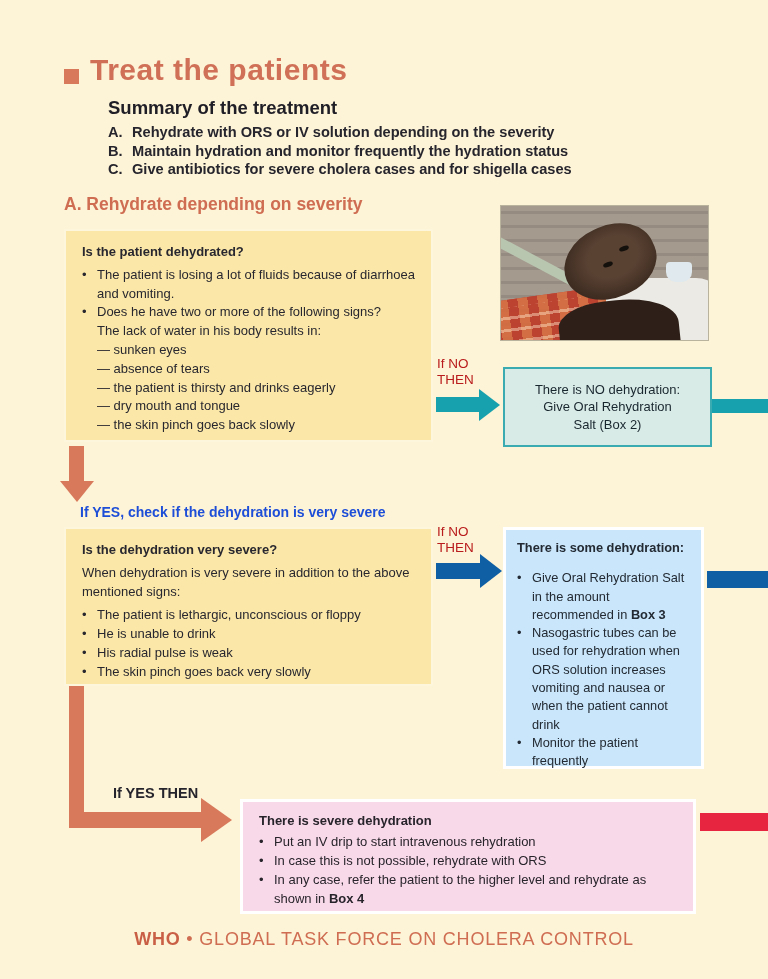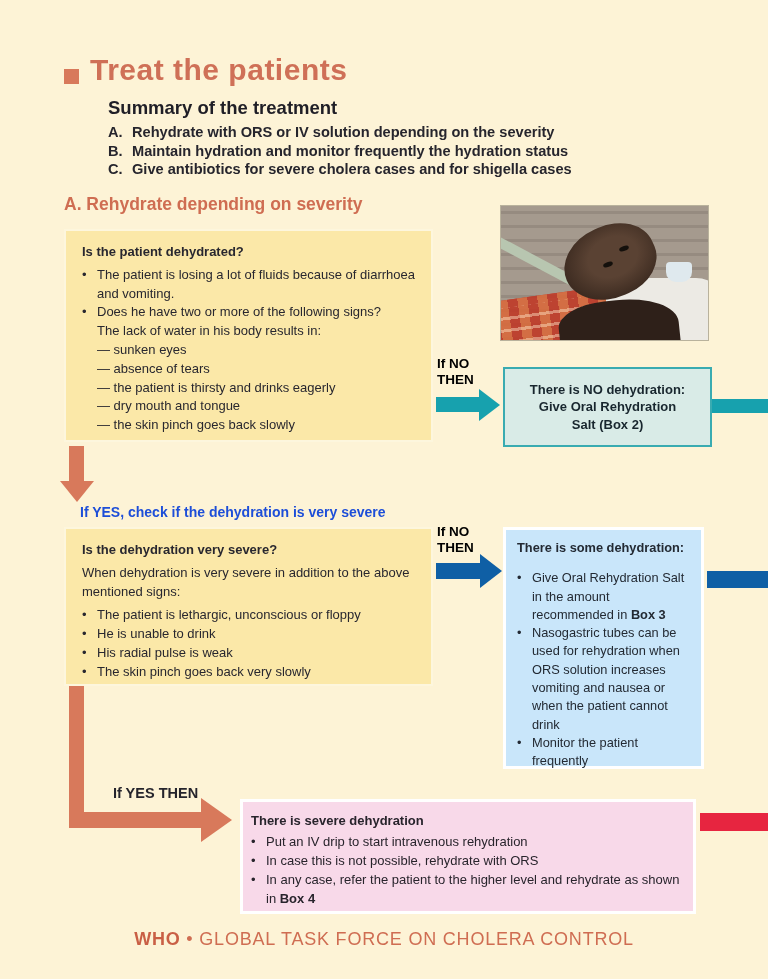--- a/index.html
+++ b/index.html
@@ -74,21 +74,21 @@
   }
   .photo .head {
     position:absolute; left:62px; top:20px; width:94px; height:72px;
     background:radial-gradient(ellipse at 55% 45%, #5a4233 0 35%, #3a291f 75%);
     border-radius:50% 48% 46% 52%; transform:rotate(-24deg);
   }
   .photo .eye { position:absolute; width:10px; height:5px; background:#14100c; border-radius:50%; }
   .photo .eye.e1 { left:118px; top:40px; transform:rotate(-20deg); }
   .photo .eye.e2 { left:102px; top:56px; transform:rotate(-20deg); }
   
-  .conlabel { position:absolute; font-size:13.5px; font-weight:700; line-height:16px; color:#000000; }
+  .conlabel { position:absolute; font-size:13.5px; font-weight:400; line-height:16px; color:#b91c1c; }
   .yeslabel { position:absolute; font-size:14.5px; font-weight:800; color:#25242c; }
   .steplabel { position:absolute; font-size:14px; font-weight:800; color:#1d4ed8; }
   
   .shaft { position:absolute; }
   .head-right { position:absolute; width:0; height:0; }
   .teal-shaft { left:436px; top:397px; width:43px; height:15px; background:#17a1ae; }
   .teal-head { left:479px; top:389px; border-left:21px solid #17a1ae; border-top:16px solid transparent; border-bottom:16px solid transparent; }
   .teal-bar { left:712px; top:399px; width:56px; height:14px; background:#17a1ae; }
   .blue-shaft { left:436px; top:563px; width:44px; height:16px; background:#0f5fa5; }
   .blue-head { left:480px; top:554px; border-left:22px solid #0f5fa5; border-top:17px solid transparent; border-bottom:17px solid transparent; }
@@ -98,31 +98,31 @@
   .dn-head { position:absolute; left:60px; top:481px; width:0; height:0;
     border-left:17px solid transparent; border-right:17px solid transparent; border-top:21px solid #d8795b; }
   .L-vert { left:69px; top:686px; width:15px; height:142px; background:#d8795b; }
   .L-horiz { left:69px; top:812px; width:132px; height:16px; background:#d8795b; }
   .L-head { left:201px; top:798px; border-left:31px solid #d8795b; border-top:22px solid transparent; border-bottom:22px solid transparent; }
   
   .r1 {
     left:503px; top:367px; width:209px; height:80px;
     background:#d9ebe7; border:2px solid #39abb1;
     display:flex; flex-direction:column; align-items:center; justify-content:center;
-    font-size:13px; font-weight:700; line-height:17.5px; color:#18262e; text-align:center;
+    font-size:13px; font-weight:400; line-height:17.5px; color:#18262e; text-align:center;
   }
   .r2 {
     left:503px; top:527px; width:201px; height:242px;
     background:#c9e6fa; border:3px solid #ffffff; padding:9px 11px;
     font-size:12.8px; line-height:18.3px; color:#232a33;
   }
   .r2 .bt { margin-bottom:12px; }
   .r3 {
     left:240px; top:799px; width:456px; height:115px;
-    background:#f8d9e9; border:3px solid #ffffff; padding:9px 8px;
+    background:#f8d9e9; border:3px solid #ffffff; padding:9px 16px;
     font-size:13px; line-height:19px; color:#28242c;
   }
   .r3 .bt { margin-bottom:2px; }
   .bold-inline { font-weight:700; }
   
   .footer {
     position:absolute; left:0; top:929px; width:100%; text-align:center;
     font-size:18px; letter-spacing:.8px; color:#cf6d52;
   }
   .footer .org { font-weight:800; color:#c95f45; }

